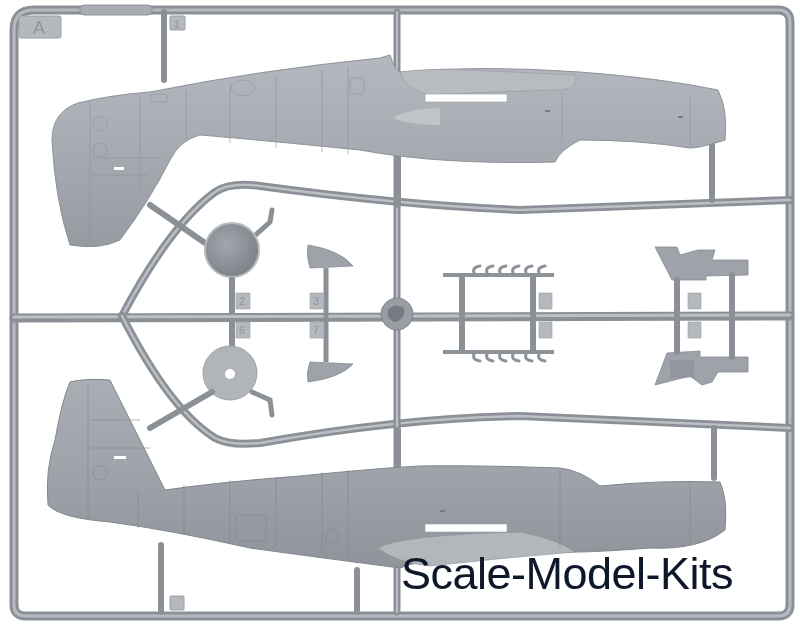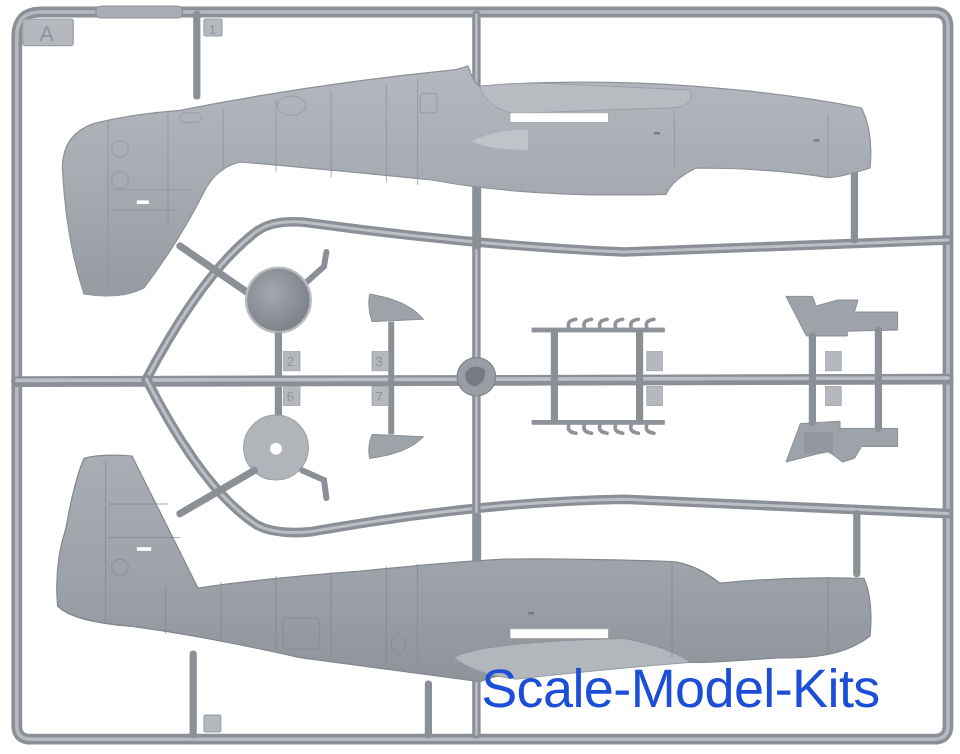--- a/index.html
+++ b/index.html
@@ -220,13 +220,13 @@
     <g fill="#7f848b">
       <rect x="670" y="360" width="24" height="18" opacity="0.35"></rect>
     </g>
     <line x1="677" y1="280" x2="677" y2="352" stroke="#8b9097" stroke-width="6" stroke-linecap="round"></line>
     <line x1="732" y1="275" x2="732" y2="357" stroke="#8b9097" stroke-width="6" stroke-linecap="round"></line>
     <rect x="688" y="293" width="13" height="16" fill="#b5b9be" stroke="#9a9fa6" stroke-width="0.6"></rect>
     <rect x="688" y="322" width="13" height="16" fill="#b5b9be" stroke="#9a9fa6" stroke-width="0.6"></rect>
   </g>
 </svg>
 
-<div class="watermark" style="color:#1d4ed8">Scale-Model-Kits</div>
+<div class="watermark" style="color:#0f172a">Scale-Model-Kits</div>
 
 </body></html>

